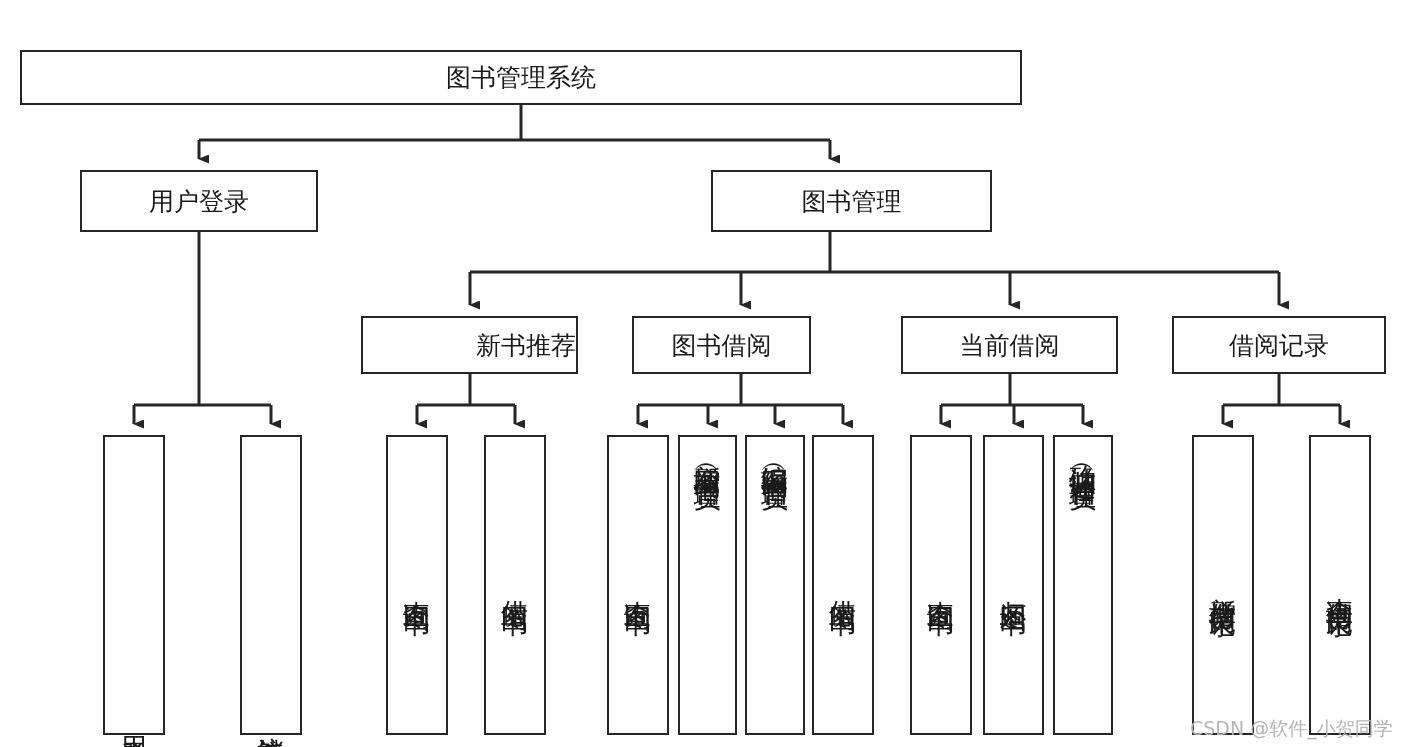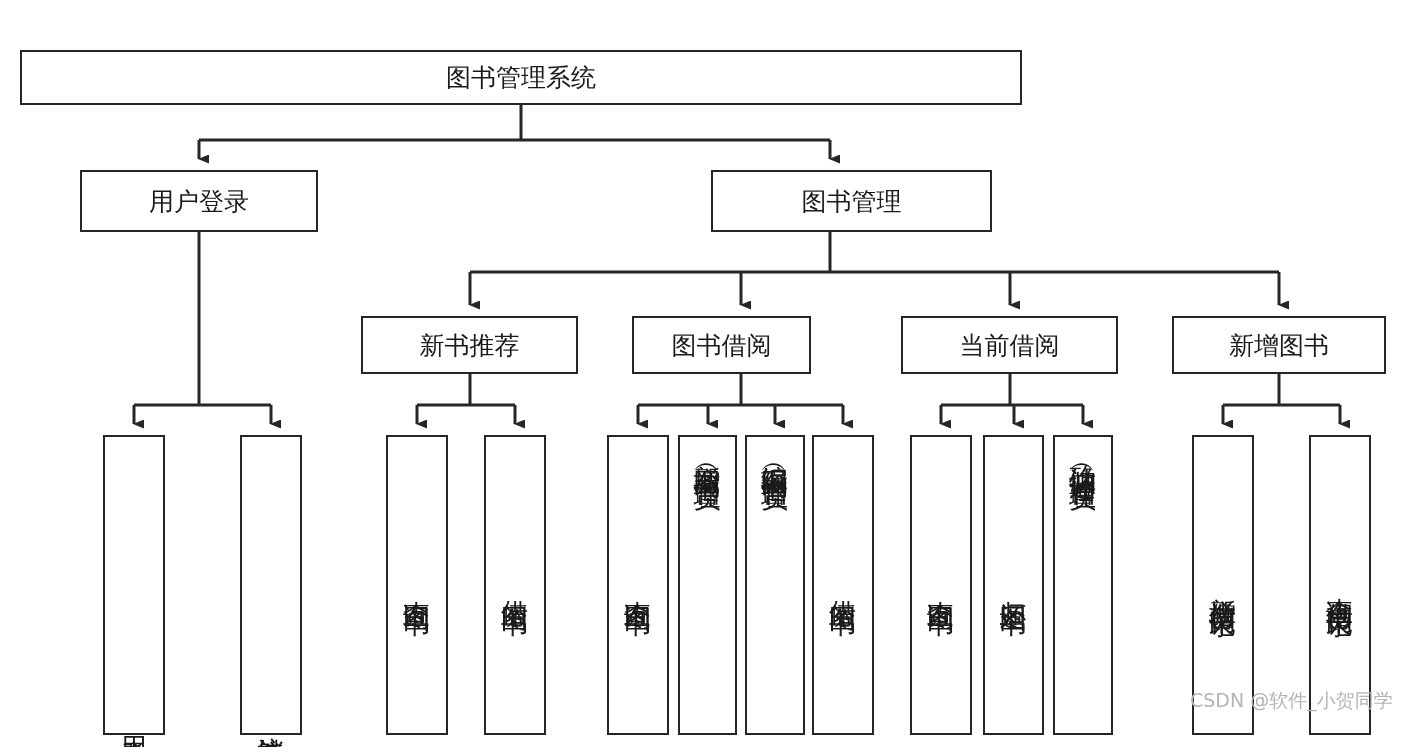--- a/index.html
+++ b/index.html
@@ -120,31 +120,31 @@
   <div id="node-layer">
       <div class="node horiz" style="left: 20px; top: 14px; width: 1002px; height: 55px; border-color: rgb(38, 38, 38); background: rgb(255, 255, 255); margin-top: 36px;">
         <span class="node-label" style="color: rgb(26, 26, 26);">图书管理系统</span>
       </div>
       <div class="node horiz" style="left: 80px; top: 170px; width: 238px; height: 62px; border-color: rgb(38, 38, 38); background: rgb(255, 255, 255);">
         <span class="node-label" style="color: rgb(26, 26, 26);">用户登录</span>
       </div>
       <div class="node horiz" style="left: 711px; top: 170px; width: 281px; height: 62px; border-color: rgb(38, 38, 38); background: rgb(255, 255, 255);">
         <span class="node-label" style="color: rgb(26, 26, 26);">图书管理</span>
       </div>
-      <div class="node horiz" style="left: 361px; top: 316px; width: 217px; height: 58px; border-color: rgb(38, 38, 38); background: rgb(255, 255, 255);">
+      <div class="node horiz" style="left: 361px; top: 316px; width: 217px; height: 58px; border-color: rgb(38, 38, 38); background: rgb(255, 255, 255); justify-content: flex-end;">
         <span class="node-label" style="color: rgb(26, 26, 26);">新书推荐</span>
       </div>
       <div class="node horiz" style="left: 632px; top: 316px; width: 179px; height: 58px; border-color: rgb(38, 38, 38); background: rgb(255, 255, 255);">
         <span class="node-label" style="color: rgb(26, 26, 26);">图书借阅</span>
       </div>
       <div class="node horiz" style="left: 901px; top: 316px; width: 217px; height: 58px; border-color: rgb(38, 38, 38); background: rgb(255, 255, 255);">
         <span class="node-label" style="color: rgb(26, 26, 26);">当前借阅</span>
       </div>
       <div class="node horiz" style="left: 1172px; top: 316px; width: 214px; height: 58px; border-color: rgb(38, 38, 38); background: rgb(255, 255, 255);">
-        <span class="node-label" style="color: rgb(26, 26, 26);">新增图书</span>
+        <span class="node-label" style="color: rgb(26, 26, 26);">借阅记录</span>
       </div>
       <div class="node vert align-bottom" style="left: 103px; top: 435px; width: 62px; height: 300px; border-color: rgb(38, 38, 38); background: rgb(255, 255, 255);">
         <span class="node-label" style="color: rgb(26, 26, 26);">用户登录</span>
       </div>
       <div class="node vert align-bottom" style="left: 240px; top: 435px; width: 62px; height: 300px; border-color: rgb(38, 38, 38); background: rgb(255, 255, 255);">
         <span class="node-label" style="color: rgb(26, 26, 26);">注销登录</span>
       </div>
       <div class="node vert align-center" style="left: 386px; top: 435px; width: 62px; height: 300px; border-color: rgb(38, 38, 38); background: rgb(255, 255, 255);">
         <span class="node-label" style="color: rgb(26, 26, 26);">查询图书</span>
       </div>
@@ -172,14 +172,14 @@
       <div class="node vert align-top" style="left: 1053px; top: 435px; width: 60px; height: 300px; border-color: rgb(38, 38, 38); background: rgb(255, 255, 255);">
         <span class="node-label" style="color: rgb(26, 26, 26);">确认归还（管理员）</span>
       </div>
       <div class="node vert align-center" style="left: 1192px; top: 435px; width: 62px; height: 300px; border-color: rgb(38, 38, 38); background: rgb(255, 255, 255);">
         <span class="node-label" style="color: rgb(26, 26, 26);">新增借阅记录</span>
       </div>
       <div class="node vert align-center" style="left: 1309px; top: 435px; width: 62px; height: 300px; border-color: rgb(38, 38, 38); background: rgb(255, 255, 255);">
         <span class="node-label" style="color: rgb(26, 26, 26);">查询借阅记录</span>
       </div>
     </div>
-  <div class="watermark" style="left: 1190px; top: 688px; color: rgb(180, 180, 180);">CSDN @软件_小贺同学</div>
+  <div class="watermark" style="left: 1190px; top: 716px; color: rgb(180, 180, 180);">CSDN @软件_小贺同学</div>
 </div>
 
 </body></html>

